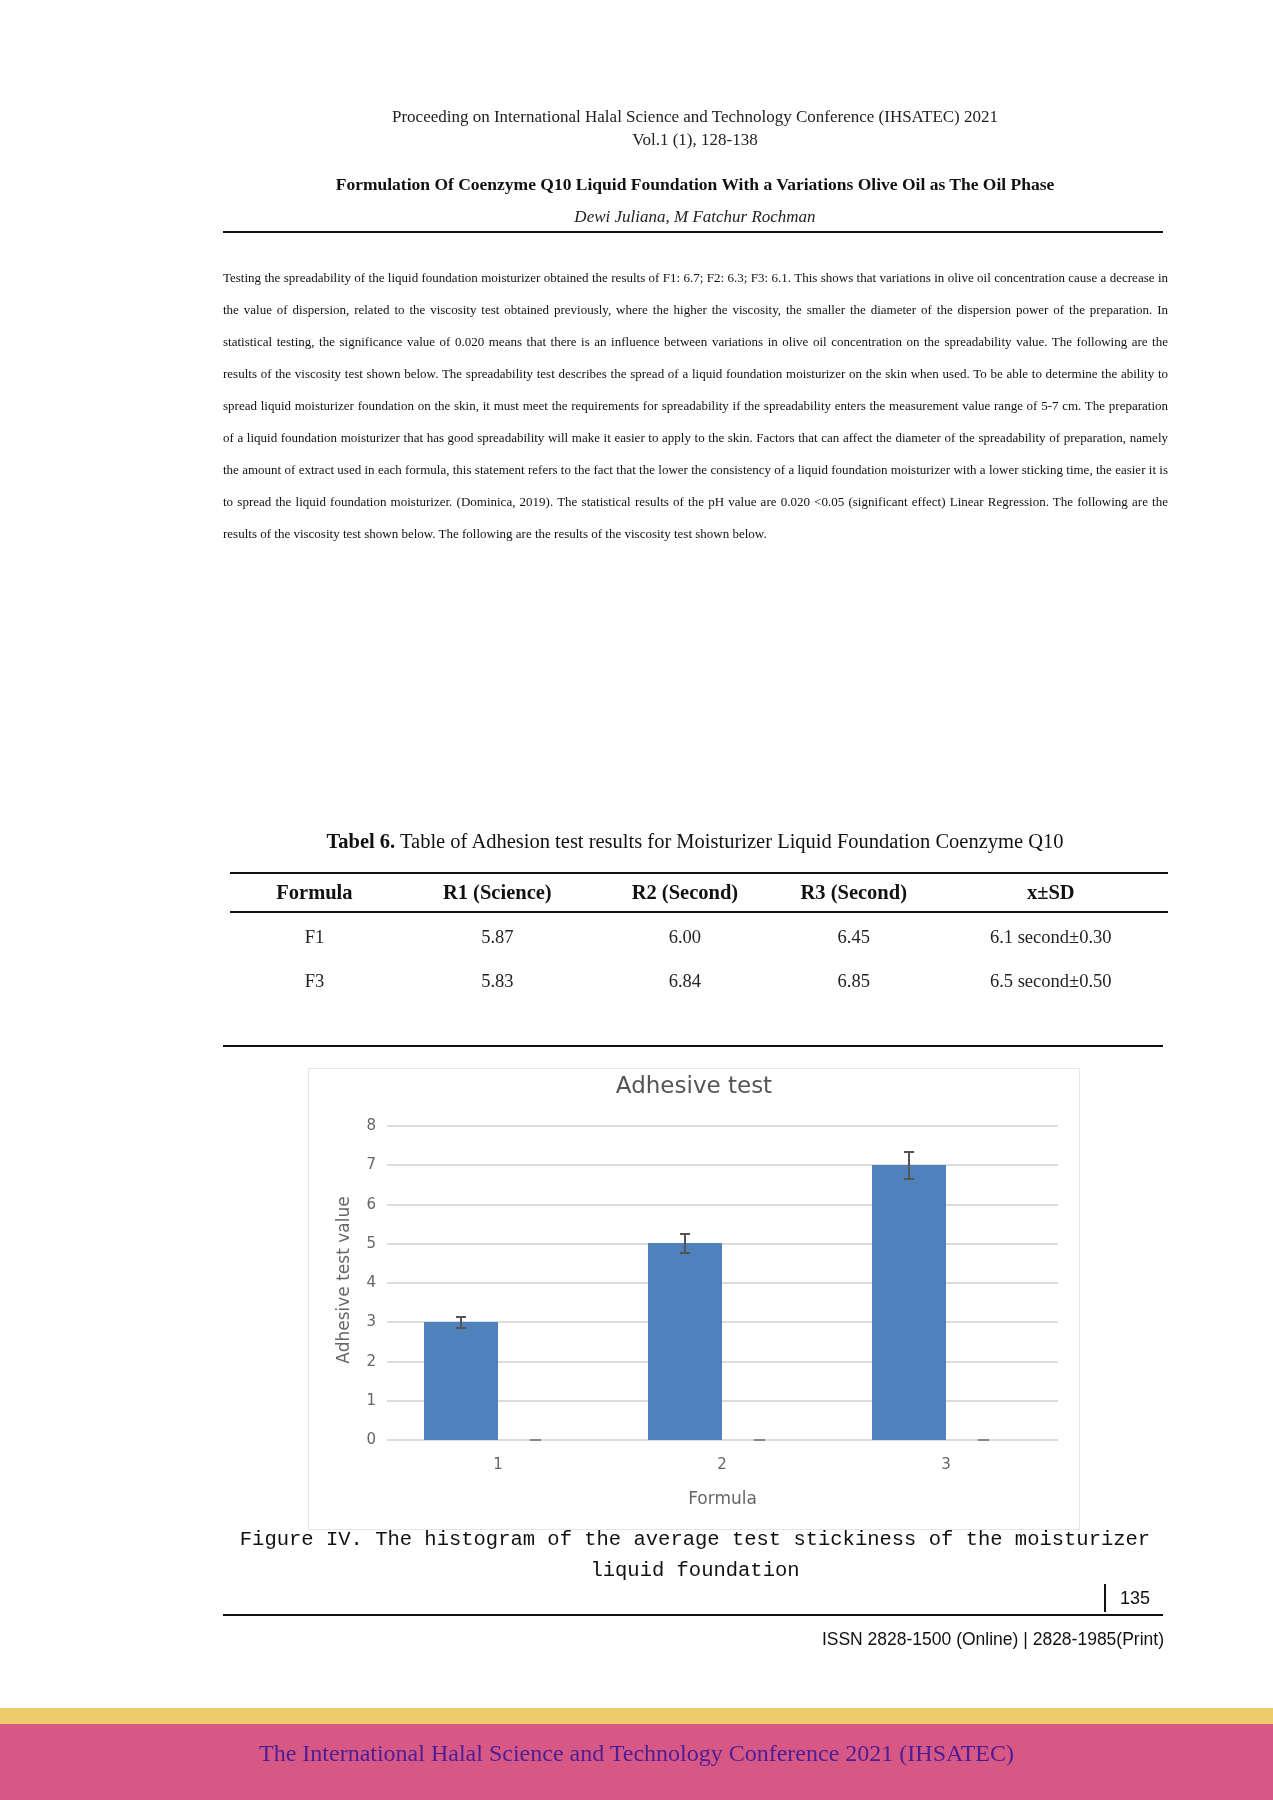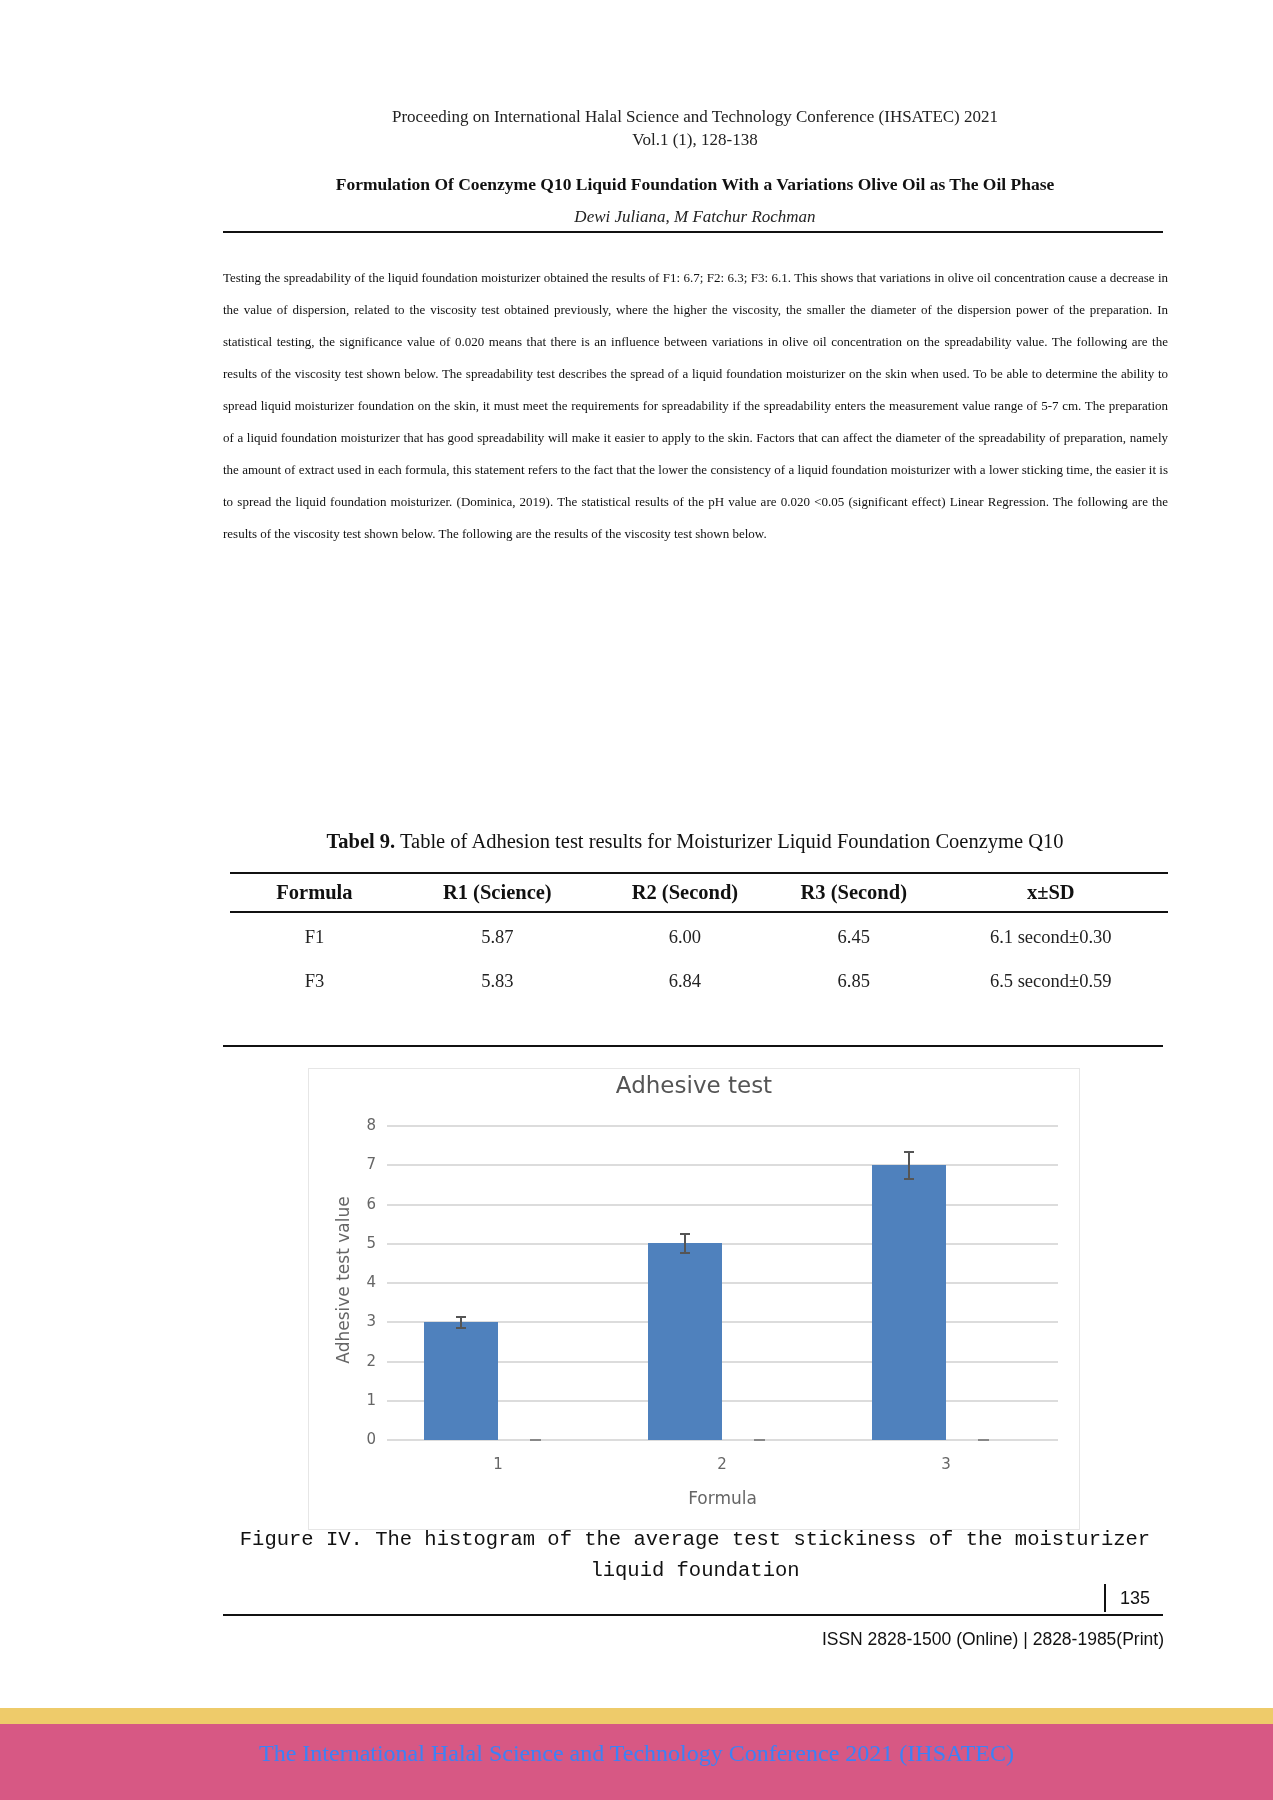--- a/index.html
+++ b/index.html
@@ -79,36 +79,36 @@
     font-family: "Liberation Sans", sans-serif; font-size: 18px; line-height: 28px; color: #111;
   }
   .issn {
     left: 720px; width: 444px; text-align: right; top: 1629px;
     font-family: "Liberation Sans", sans-serif; font-size: 17.5px; color: #111;
   }
   .band-yellow { left: 0; top: 1708px; width: 1273px; height: 16px; }
   .band-pink { left: 0; top: 1724px; width: 1273px; height: 76px; }
   .band-text {
     left: 0; width: 1273px; top: 1740px; text-align: center;
-    font-family: "Liberation Serif", serif; font-size: 24px; color: #3b82f6;
+    font-family: "Liberation Serif", serif; font-size: 24px; color: #4c1d95;
   }
 </style>
 </head>
 <body>
 
 <div class="abs hdr-line" style="top:106px;">Proceeding on International Halal Science and Technology Conference (IHSATEC) 2021</div>
 <div class="abs hdr-line" style="top:129px;">Vol.1 (1), 128-138</div>
 <div class="abs hdr-line hdr-title" style="top:173px;">Formulation Of Coenzyme Q10 Liquid Foundation With a Variations Olive Oil as The Oil Phase</div>
 <div class="abs hdr-line hdr-authors" style="top:206px;">Dewi Juliana, M Fatchur Rochman</div>
 <div class="abs rule" style="left:223px; width:940px; top:231px; height:2px;"></div>
 
 <div class="abs body-text">Testing the spreadability of the liquid foundation moisturizer obtained the results of F1: 6.7; F2: 6.3; F3: 6.1. This shows that variations in olive oil concentration cause a decrease in the value of dispersion, related to the viscosity test obtained previously, where the higher the viscosity, the smaller the diameter of the dispersion power of the preparation. In statistical testing, the significance value of 0.020 means that there is an influence between variations in olive oil concentration on the spreadability value. The following are the results of the viscosity test shown below. The spreadability test describes the spread of a liquid foundation moisturizer on the skin when used. To be able to determine the ability to spread liquid moisturizer foundation on the skin, it must meet the requirements for spreadability if the spreadability enters the measurement value range of 5-7 cm. The preparation of a liquid foundation moisturizer that has good spreadability will make it easier to apply to the skin. Factors that can affect the diameter of the spreadability of preparation, namely the amount of extract used in each formula, this statement refers to the fact that the lower the consistency of a liquid foundation moisturizer with a lower sticking time, the easier it is to spread the liquid foundation moisturizer. (Dominica, 2019). The statistical results of the pH value are 0.020 &lt;0.05 (significant effect) Linear Regression. The following are the results of the viscosity test shown below. The following are the results of the viscosity test shown below.</div>
 
 <div class="abs caption">
-  <b>Tabel 9.</b><span> Table of Adhesion test results for Moisturizer Liquid Foundation Coenzyme Q10</span>
+  <b>Tabel 6.</b><span> Table of Adhesion test results for Moisturizer Liquid Foundation Coenzyme Q10</span>
 </div>
 
 <table class="data">
   <thead>
     <tr>
       <th style="width:18%;">Formula</th>
       <th style="width:21%;">R1 (Science)</th>
       <th style="width:19%;">R2 (Second)</th>
       <th style="width:17%;">R3 (Second)</th>
       <th style="width:25%;">x±SD</th>
@@ -120,21 +120,21 @@
       <td>5.87</td>
       <td>6.00</td>
       <td>6.45</td>
       <td>6.1 second±0.30</td>
     </tr>
     <tr class="r3">
       <td>F3</td>
       <td>5.83</td>
       <td>6.84</td>
       <td>6.85</td>
-      <td>6.5 second±0.59</td>
+      <td>6.5 second±0.50</td>
     </tr>
   </tbody>
 </table>
 <div class="abs rule bottom-rule"></div>
 
 <div class="abs chart-frame"></div>
 <div class="abs chart-title">Adhesive test</div>
 
 <div class="abs grid" style="top:1125px;"></div>
 <div class="abs grid" style="top:1164px;"></div>

